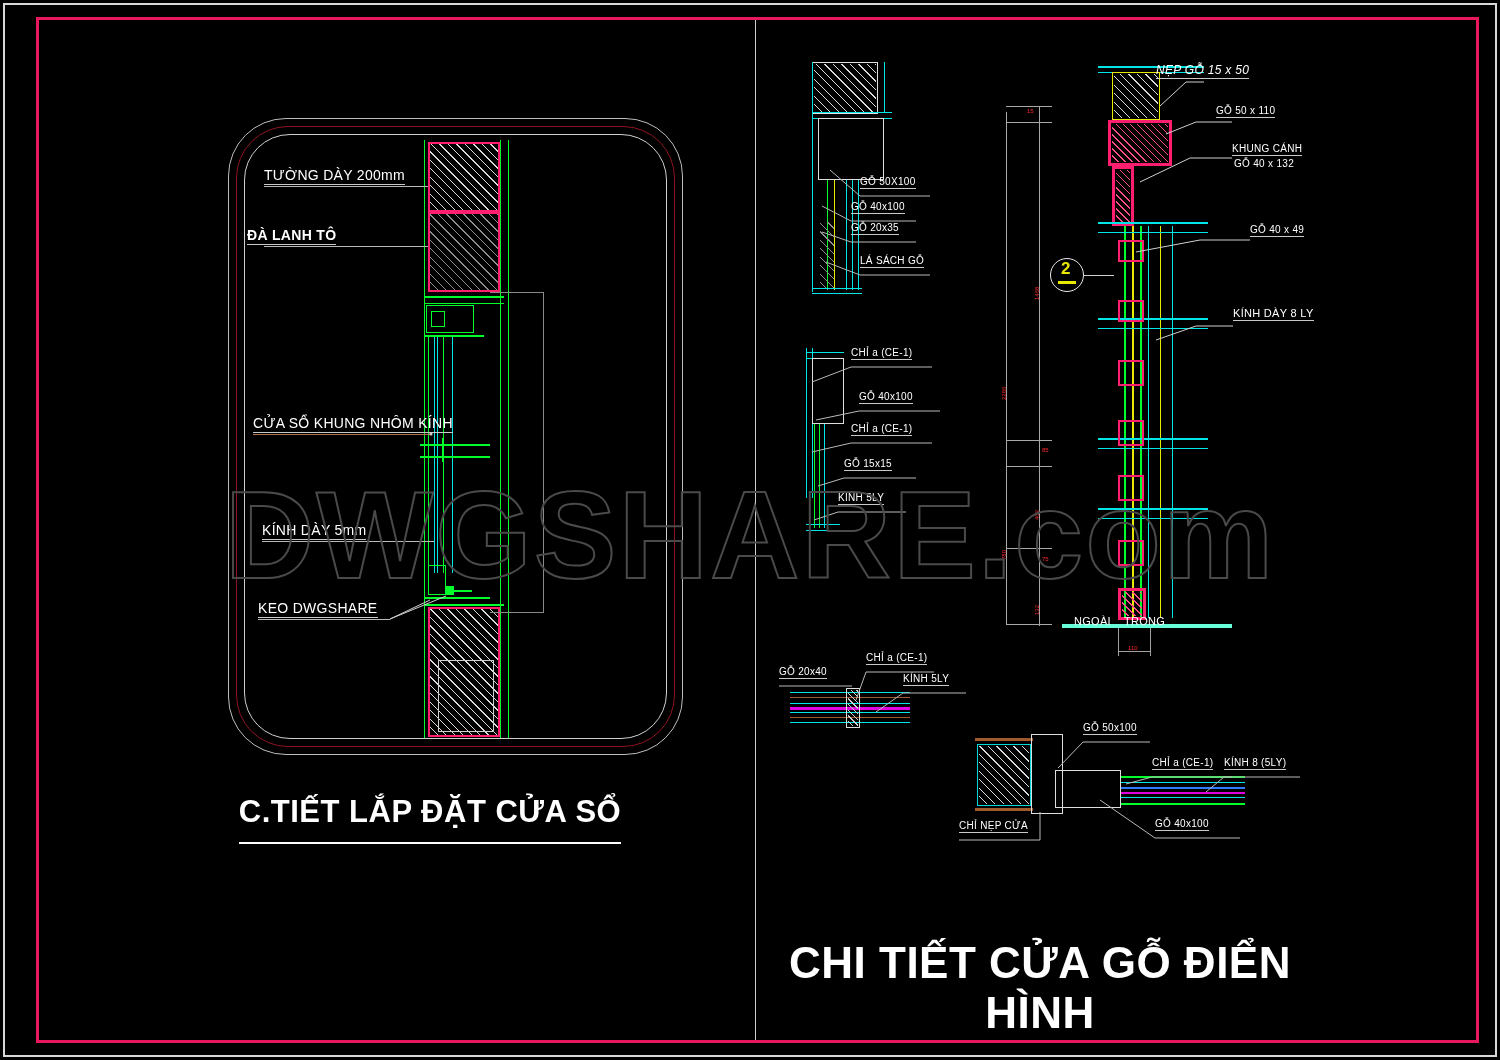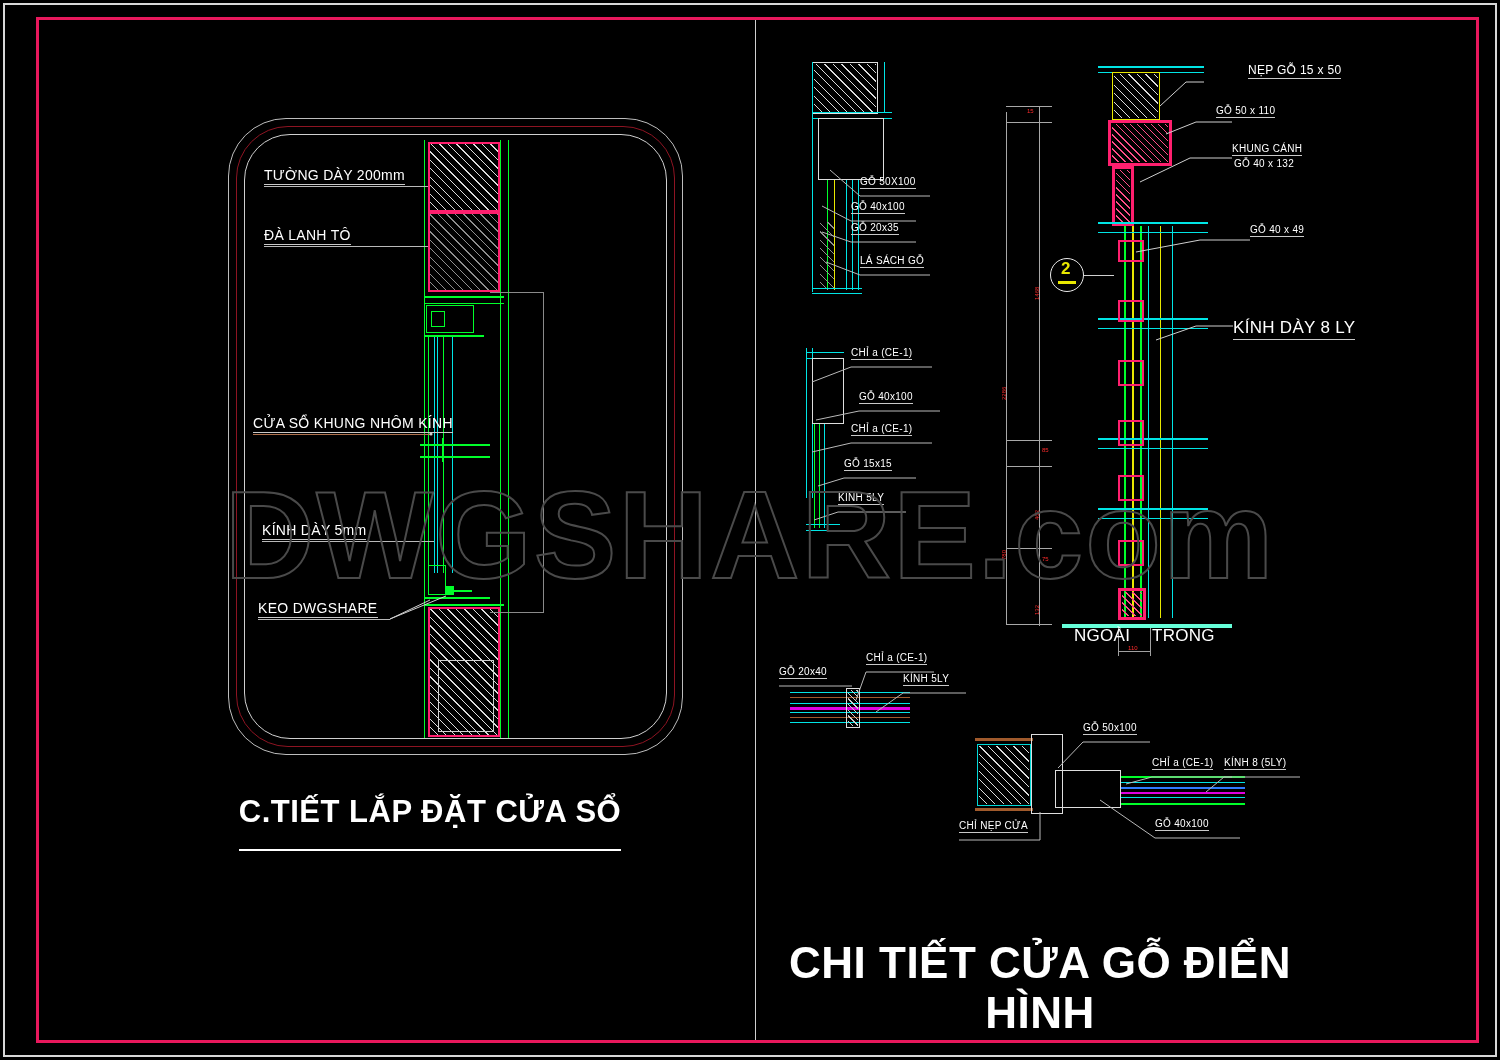--- a/index.html
+++ b/index.html
@@ -41,30 +41,30 @@
 
   
   .lbl{
     position:absolute;color:#ffffff;white-space:nowrap;
     font-family:"Liberation Sans", sans-serif;
     letter-spacing:.3px;
   }
   .lbl.u{border-bottom:1px solid #c9c9c9;padding-bottom:1px;}
   .lbl-14{font-size:14px;}
   .lbl-12{font-size:12px;}
-  .lbl-11{font-size:17px;margin-top:11px;}
+  .lbl-11{font-size:11px;}
   .lbl-10{font-size:10px;}
 
   
   .title-main{
     position:absolute;color:#fff;font-weight:bold;text-align:center;
     font-family:"Liberation Sans", sans-serif;
   }
   .t1{left:150px;top:794px;width:560px;font-size:31px;letter-spacing:.5px;}
-  .t1 span{border-bottom:2px solid #fff;padding-bottom:20px;}
+  .t1 span{border-bottom:2px solid #fff;padding-bottom:13px;}
   .t2{left:150px;top:840px;width:560px;font-size:29px;letter-spacing:.5px;}
   .t3{left:90px;top:938px;width:690px;font-size:35px;letter-spacing:.5px;}
   .t4{left:760px;top:938px;width:560px;font-size:44px;letter-spacing:.5px;}
 
   
   .ln{position:absolute;}
   .h{height:1px;}
   .v{width:1px;}
 
   .c-green{background:#00ff2a;}
@@ -166,21 +166,21 @@
   <div class="hatch-w" style="left:430px;top:609px;width:68px;height:126px;"></div>
   <div class="bx" style="left:438px;top:660px;width:56px;height:72px;border:1px solid #d0d0d0;"></div>
 
   <div class="ln v c-gray" style="left:543px;top:292px;height:320px;background:#8a8a8a;"></div>
   <div class="ln h c-gray" style="left:490px;top:292px;width:54px;background:#8a8a8a;"></div>
   <div class="ln h c-gray" style="left:490px;top:612px;width:54px;background:#8a8a8a;"></div>
 
   <div class="lbl lbl-14 u" style="left:264px;top:167px;">TƯỜNG DÀY  200mm</div>
   <div class="ln h" style="left:264px;top:186px;width:164px;background:#b9b9b9;"></div>
 
-  <div class="lbl lbl-14 u" style="left:264px;top:227px;">ĐÀ LANH TÔ</div>
+  <div class="lbl lbl-14 u" style="left:247px;top:227px;font-weight:bold;">ĐÀ LANH TÔ</div>
   <div class="ln h" style="left:264px;top:246px;width:164px;background:#b9b9b9;"></div>
 
   <div class="lbl lbl-14 u" style="left:253px;top:415px;">CỬA SỔ KHUNG NHÔM KÍNH</div>
   <div class="ln h" style="left:253px;top:434px;width:178px;background:#b0714d;"></div>
 
   <div class="lbl lbl-14 u" style="left:262px;top:522px;">KÍNH DÀY  5mm</div>
   <div class="ln h" style="left:262px;top:541px;width:172px;background:#b9b9b9;"></div>
 
   <div class="lbl lbl-14 u" style="left:258px;top:600px;">KEO DWGSHARE</div>
   <div class="ln h" style="left:258px;top:619px;width:132px;background:#b9b9b9;"></div>
@@ -322,23 +322,23 @@
   <div class="dim-txt" style="left:1042px;top:556px;">75</div>
   <div class="dim-txt dim-rot" style="left:1034px;top:615px;">132</div>
   <div class="dim-txt" style="left:1128px;top:645px;">110</div>
 
   <div class="circ" style="left:1050px;top:258px;width:34px;height:34px;"></div>
   <div class="circ-num" style="left:1061px;top:259px;">2</div>
   <div class="circ-dash" style="left:1058px;top:281px;width:18px;"></div>
   <div class="ln h" style="left:1084px;top:275px;width:30px;background:#d0d0d0;"></div>
 
   <div class="lbl lbl-11" style="left:1074px;top:615px;">NGOÀI</div>
-  <div class="lbl lbl-11" style="left:1152px;top:615px;">TRONG</div>
-
-  <div class="lbl lbl-12 u" style="left:1248px;top:63px;">NẸP GỖ 15 x 50</div>
+  <div class="lbl lbl-11" style="left:1124px;top:615px;">TRONG</div>
+
+  <div class="lbl lbl-12 u" style="left:1156px;top:63px;font-style:italic;">NẸP GỖ 15 x 50</div>
   <div class="lbl lbl-10 u" style="left:1216px;top:105px;">GỖ 50 x 110</div>
   <div class="lbl lbl-10 u" style="left:1232px;top:143px;">KHUNG CÁNH</div>
   <div class="lbl lbl-10" style="left:1234px;top:158px;">GỖ 40 x 132</div>
   <div class="lbl lbl-10 u" style="left:1250px;top:224px;">GỖ 40 x 49</div>
   <div class="lbl lbl-11 u" style="left:1233px;top:307px;">KÍNH DÀY 8 LY</div>
 
   <svg class="ov" viewBox="0 0 1500 1060">
     <g stroke="#cfcfcf" stroke-width="1" fill="none">
       <path d="M1204,82 L1186,82 L1160,106"></path>
       <path d="M1232,122 L1196,122 L1166,134"></path>

